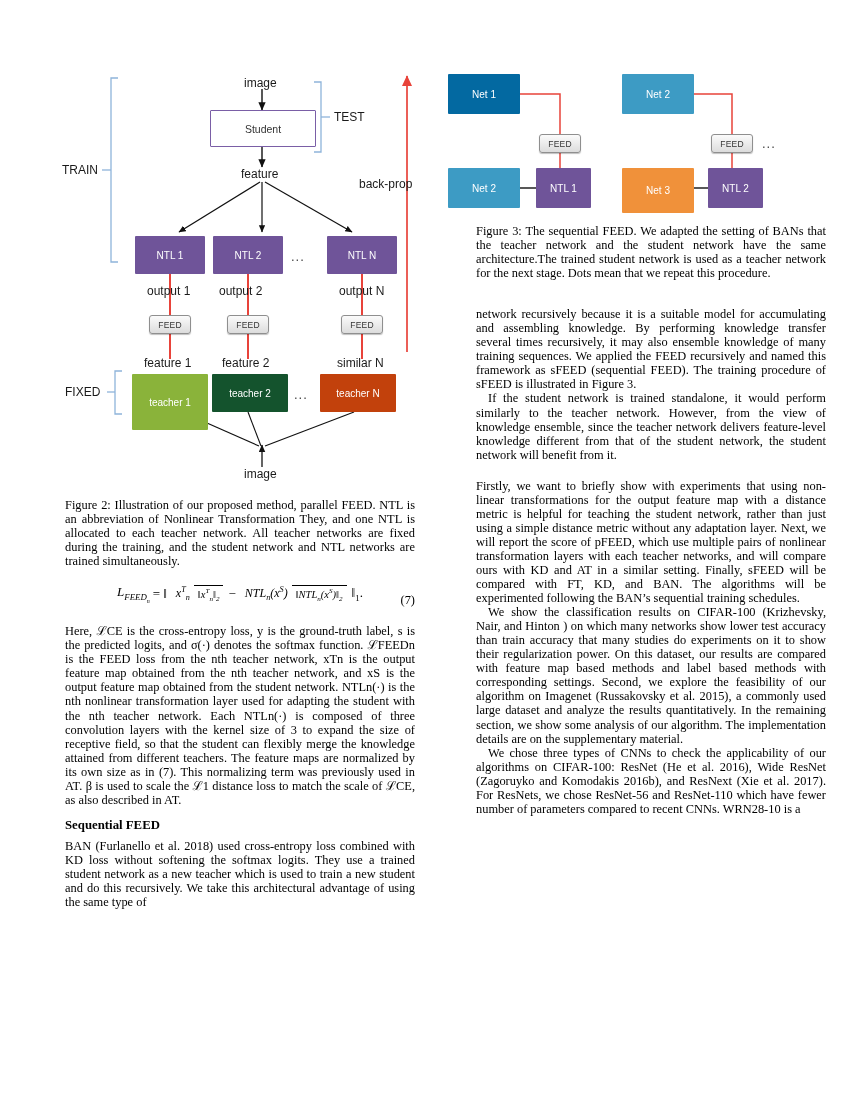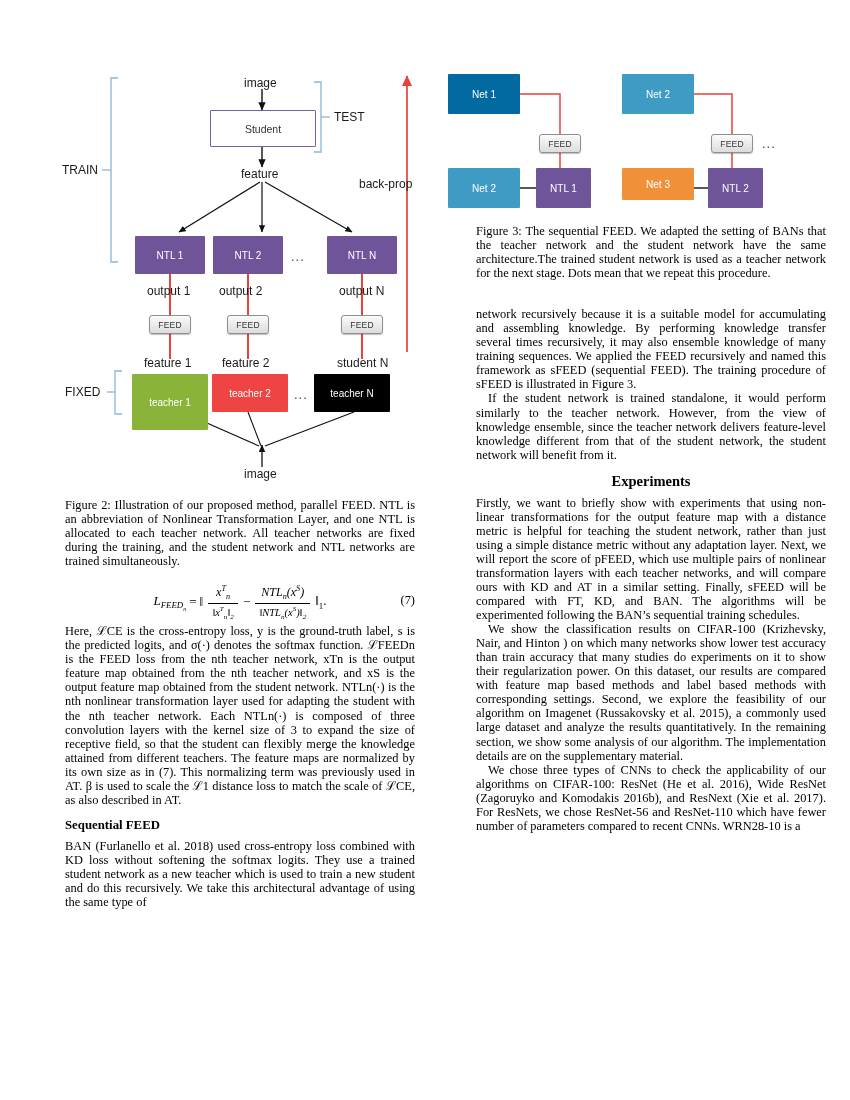--- a/index.html
+++ b/index.html
@@ -71,21 +71,21 @@
   }
   .eq-inner {
     display: inline-flex;
     align-items: center;
     justify-content: center;
     gap: 3px;
     font-style: italic;
   }
   .frac {
     display: inline-flex;
-    flex-direction: column;
+    flex-direction: row;
     align-items: center;
     vertical-align: middle;
     margin: 0 2px;
   }
   .frac .num {
     font-size: 12px;
     padding: 0 4px 1px 4px;
   }
   .frac .den {
     font-size: 10.5px;
@@ -239,26 +239,26 @@
     <div class="lbl" style="left:85px; top:222px;">output 1</div>
     <div class="lbl" style="left:157px; top:222px;">output 2</div>
     <div class="lbl" style="left:277px; top:222px;">output N</div>
 
     <div class="feedbtn" style="left:87px; top:253px; width:42px; height:19px;">FEED</div>
     <div class="feedbtn" style="left:165px; top:253px; width:42px; height:19px;">FEED</div>
     <div class="feedbtn" style="left:279px; top:253px; width:42px; height:19px;">FEED</div>
 
     <div class="lbl" style="left:82px; top:294px;">feature 1</div>
     <div class="lbl" style="left:160px; top:294px;">feature 2</div>
-    <div class="lbl" style="left:275px; top:294px;">student N</div>
+    <div class="lbl" style="left:275px; top:294px;">similar N</div>
 
     <div class="box" style="left:70px; top:312px; width:76px; height:56px; background:#8ab33a;">teacher 1</div>
-    <div class="box" style="left:150px; top:312px; width:76px; height:38px; background:#ef4444;">teacher 2</div>
+    <div class="box" style="left:150px; top:312px; width:76px; height:38px; background:#14532d;">teacher 2</div>
     <div class="dots" style="left:232px; top:325px;">...</div>
-    <div class="box" style="left:252px; top:312px; width:76px; height:38px; background:#000000;">teacher N</div>
+    <div class="box" style="left:258px; top:312px; width:76px; height:38px; background:#c2410c;">teacher N</div>
 
     <div class="lbl" style="left:182px; top:405px;">image</div>
   </div>
 
   <div id="figure3">
     <svg class="overlay" viewBox="0 0 350 150">
 
       <path d="M88,32 L128,32 L128,72" fill="none" stroke="#e8433a" stroke-width="1.5"></path>
       <path d="M128,90 L128,118" fill="none" stroke="#e8433a" stroke-width="1.5"></path>
 
@@ -272,26 +272,26 @@
 
     <div class="box" style="left:16px; top:12px; width:72px; height:40px; background:#0369a1;">Net 1</div>
     <div class="box" style="left:190px; top:12px; width:72px; height:40px; background:#3d9bc4;">Net 2</div>
 
     <div class="feedbtn" style="left:107px; top:72px; width:42px; height:19px;">FEED</div>
     <div class="feedbtn" style="left:279px; top:72px; width:42px; height:19px;">FEED</div>
     <div class="dots" style="left:330px; top:74px;">...</div>
 
     <div class="box" style="left:16px; top:106px; width:72px; height:40px; background:#3d9bc4;">Net 2</div>
     <div class="box" style="left:104px; top:106px; width:55px; height:40px; background:#6f5499;">NTL 1</div>
-    <div class="box" style="left:190px; top:106px; width:72px; height:32px; background:#f0913a;">Net 3</div>
+    <div class="box" style="left:190px; top:106px; width:72px; height:45px; background:#f0913a;">Net 3</div>
     <div class="box" style="left:276px; top:106px; width:55px; height:40px; background:#6f5499;">NTL 2</div>
   </div>
 
   <div class="col col-left" style="top:498px;">
-    <p class="caption">Figure 2: Illustration of our proposed method, parallel FEED. NTL is an abbreviation of Nonlinear Transformation Layer, and one NTL is allocated to each teacher network. All teacher networks are fixed during the training, and the student network and NTL networks are trained simultaneously.</p>
+    <p class="caption">Figure 2: Illustration of our proposed method, parallel FEED. NTL is an abbreviation of Nonlinear Transformation They, and one NTL is allocated to each teacher network. All teacher networks are fixed during the training, and the student network and NTL networks are trained simultaneously.</p>
 
     <div class="gap-l"></div>
 
     <div class="equation">
       <span class="eq-inner">
         <span class="cal">
           <span>L</span><sub class="s"><span>FEED</span><sub class="s">n</sub></sub>
         </span>
         <span style="font-style:normal;">=</span>
         <span style="font-style:normal;">‖</span>
@@ -325,21 +325,20 @@
   <div class="col col-right" style="top:224px;margin-left:46px;">
     <p class="caption">Figure 3: The sequential FEED. We adapted the setting of BANs that the teacher network and the student network have the same architecture.The trained student network is used as a teacher network for the next stage. Dots mean that we repeat this procedure.</p>
 
     <div class="gap-l"></div>
     <div class="gap-m"></div>
 
     <p class="body noindent">network recursively because it is a suitable model for accumulating and assembling knowledge. By performing knowledge transfer several times recursively, it may also ensemble knowledge of many training sequences. We applied the FEED recursively and named this framework as sFEED (sequential FEED). The training procedure of sFEED is illustrated in Figure 3.</p>
     <p class="body">If the student network is trained standalone, it would perform similarly to the teacher network. However, from the view of knowledge ensemble, since the teacher network delivers feature-level knowledge different from that of the student network, the student network will benefit from it.</p>
 
     <div class="gap-m"></div>
-    <h2 class="section">Experiments</h2>
     <div class="gap-s"></div>
 
     <p class="body noindent">Firstly, we want to briefly show with experiments that using non-linear transformations for the output feature map with a distance metric is helpful for teaching the student network, rather than just using a simple distance metric without any adaptation layer. Next, we will report the score of pFEED, which use multiple pairs of nonlinear transformation layers with each teacher networks, and will compare ours with KD and AT in a similar setting. Finally, sFEED will be compared with FT, KD, and BAN. The algorithms will be experimented following the BAN’s sequential training schedules.</p>
     <p class="body">We show the classification results on CIFAR-100 (Krizhevsky, Nair, and Hinton ) on which many networks show lower test accuracy than train accuracy that many studies do experiments on it to show their regularization power. On this dataset, our results are compared with feature map based methods and label based methods with corresponding settings. Second, we explore the feasibility of our algorithm on Imagenet (Russakovsky et al. 2015), a commonly used large dataset and analyze the results quantitatively. In the remaining section, we show some analysis of our algorithm. The implementation details are on the supplementary material.</p>
     <p class="body">We chose three types of CNNs to check the applicability of our algorithms on CIFAR-100: ResNet (He et al. 2016), Wide ResNet (Zagoruyko and Komodakis 2016b), and ResNext (Xie et al. 2017). For ResNets, we chose ResNet-56 and ResNet-110 which have fewer number of parameters compared to recent CNNs. WRN28-10 is a</p>
   </div>
 
 </div>
 
 </body></html>

